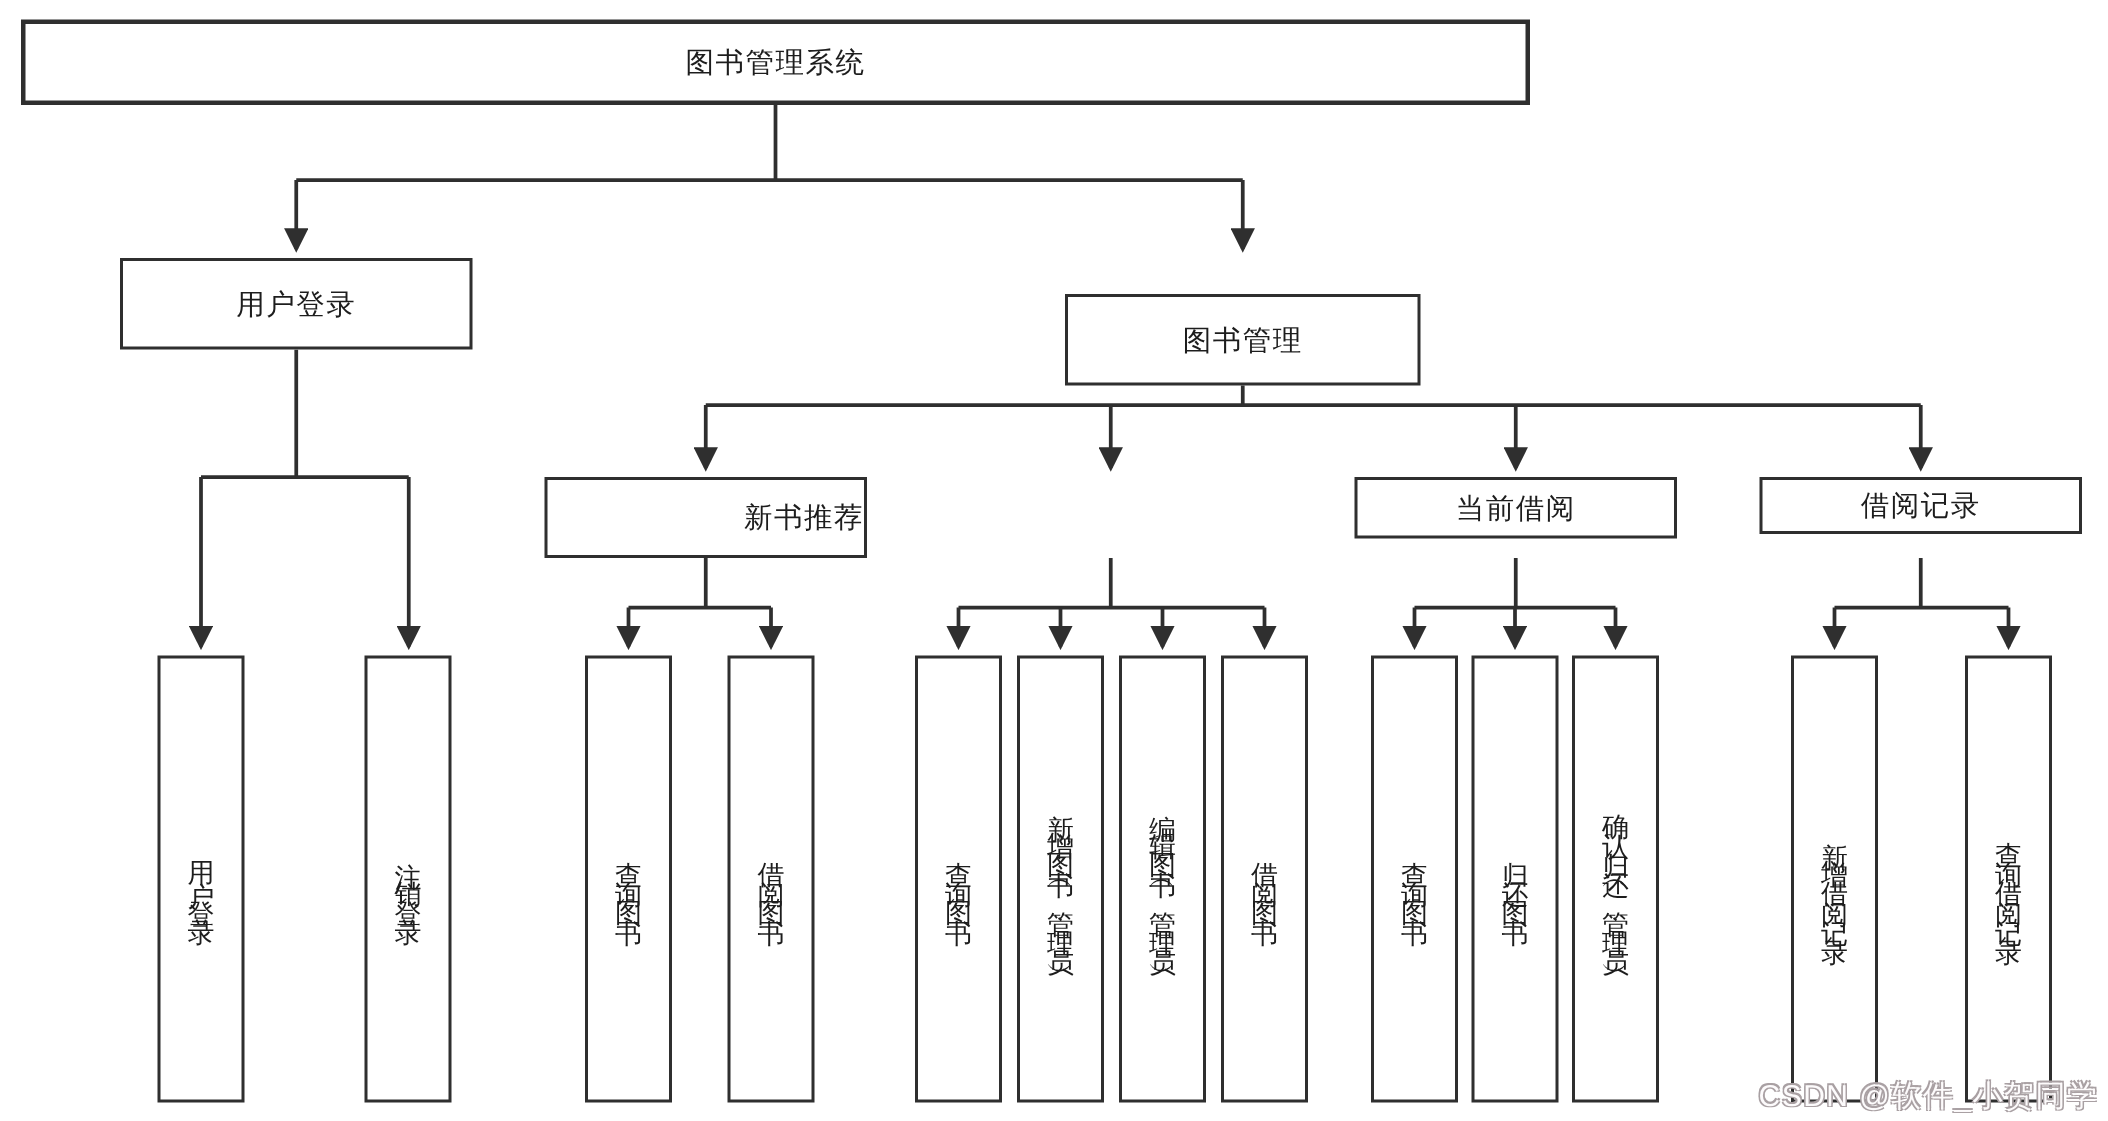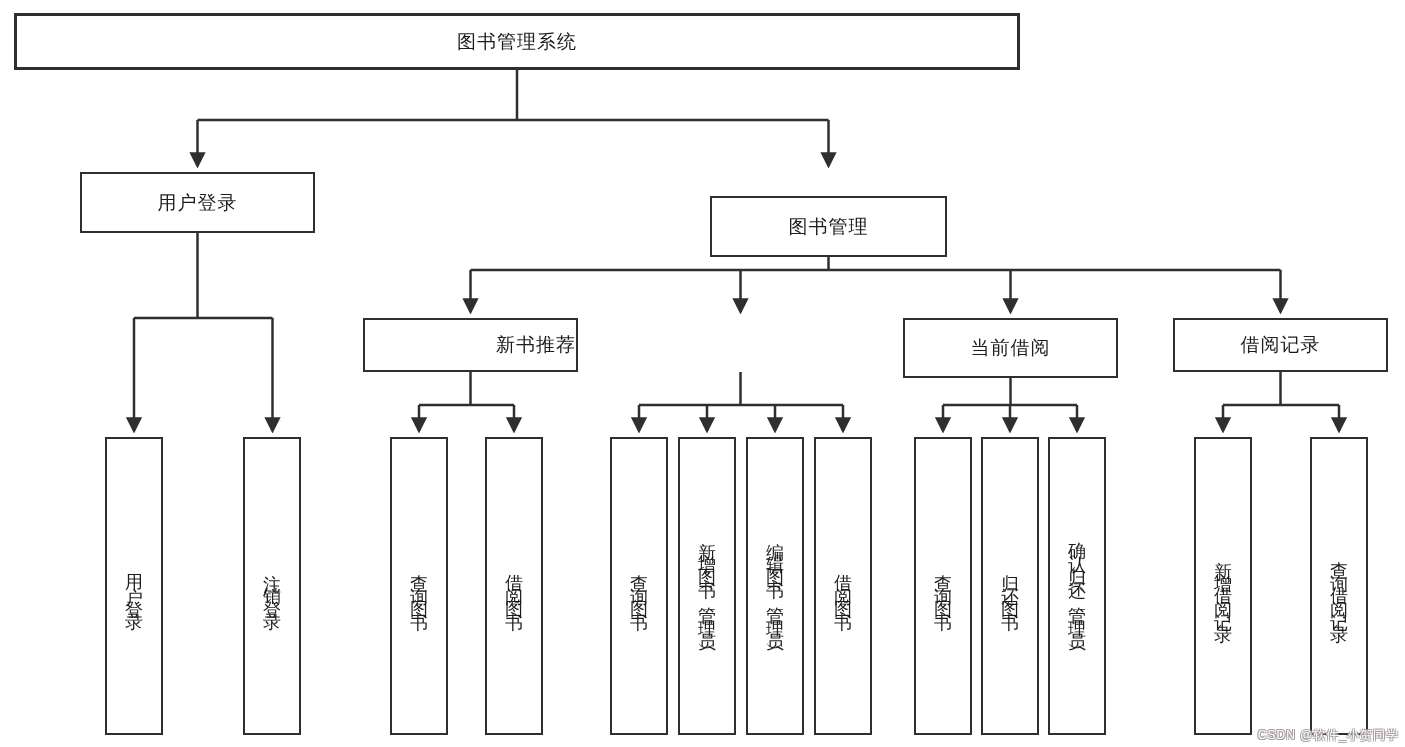--- a/index.html
+++ b/index.html
@@ -33,21 +33,21 @@
   .vtext{
     writing-mode:vertical-rl;
     text-orientation:mixed;
     letter-spacing:13px;
     line-height:1;
     white-space:nowrap;
   }
   .watermark{
     position:absolute;
     right:6px;bottom:3px;
-    font-size:12px;
+    font-size:20px;
     letter-spacing:1px;
     color:#fdfbfc;
     text-shadow:1px 1px 0 #a9a0a3,-1px 1px 0 #a9a0a3,1px -1px 0 #a9a0a3,-1px -1px 0 #a9a0a3;
     z-index:5;
   }
 </style>
 </head>
 <body>
 
 <div class="canvas">
@@ -109,24 +109,24 @@
   <div class="box" style="left:80px;top:172px;width:235px;height:61px;">
     <span>用户登录</span>
   </div>
   <div class="box" style="left:710px;top:172px;width:237px;height:61px;margin-top:24px;">
     <span>图书管理</span>
   </div>
 
   <div class="box" style="left:363px;top:318px;width:215px;height:54px;justify-content:flex-end;">
     <span>新书推荐</span>
   </div>
-  <div class="box" style="left:903px;top:318px;width:215px;height:60px;">
+  <div class="box" style="left:903px;top:318px;width:215px;height:41px;">
     <span>当前借阅</span>
   </div>
-  <div class="box" style="left:1173px;top:318px;width:215px;height:54px;">
+  <div class="box" style="left:1173px;top:318px;width:215px;height:38px;">
     <span>借阅记录</span>
   </div>
 
   <div class="box leaf" style="left:105px;top:437px;width:58px;height:298px;">
     <span class="vtext">用户登录</span>
   </div>
   <div class="box leaf" style="left:243px;top:437px;width:58px;height:298px;">
     <span class="vtext">注销登录</span>
   </div>
 

